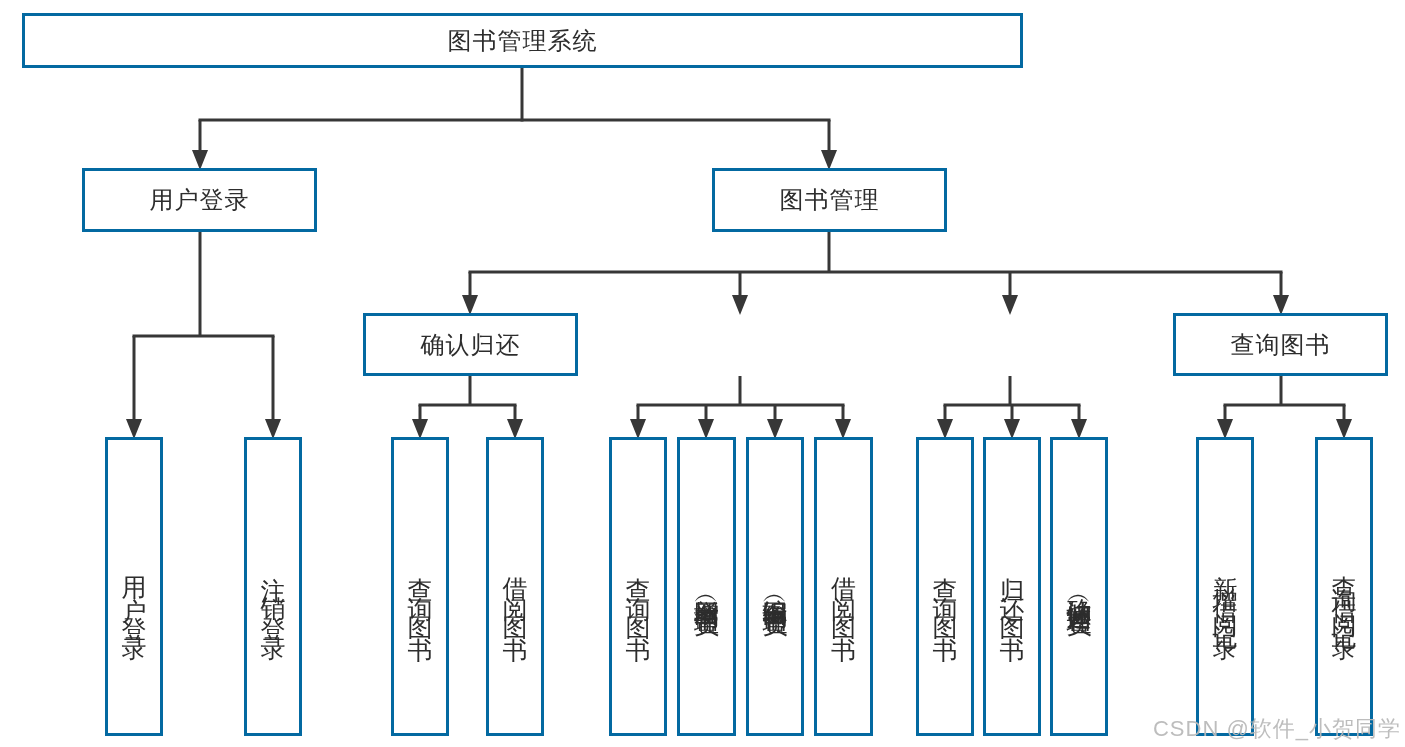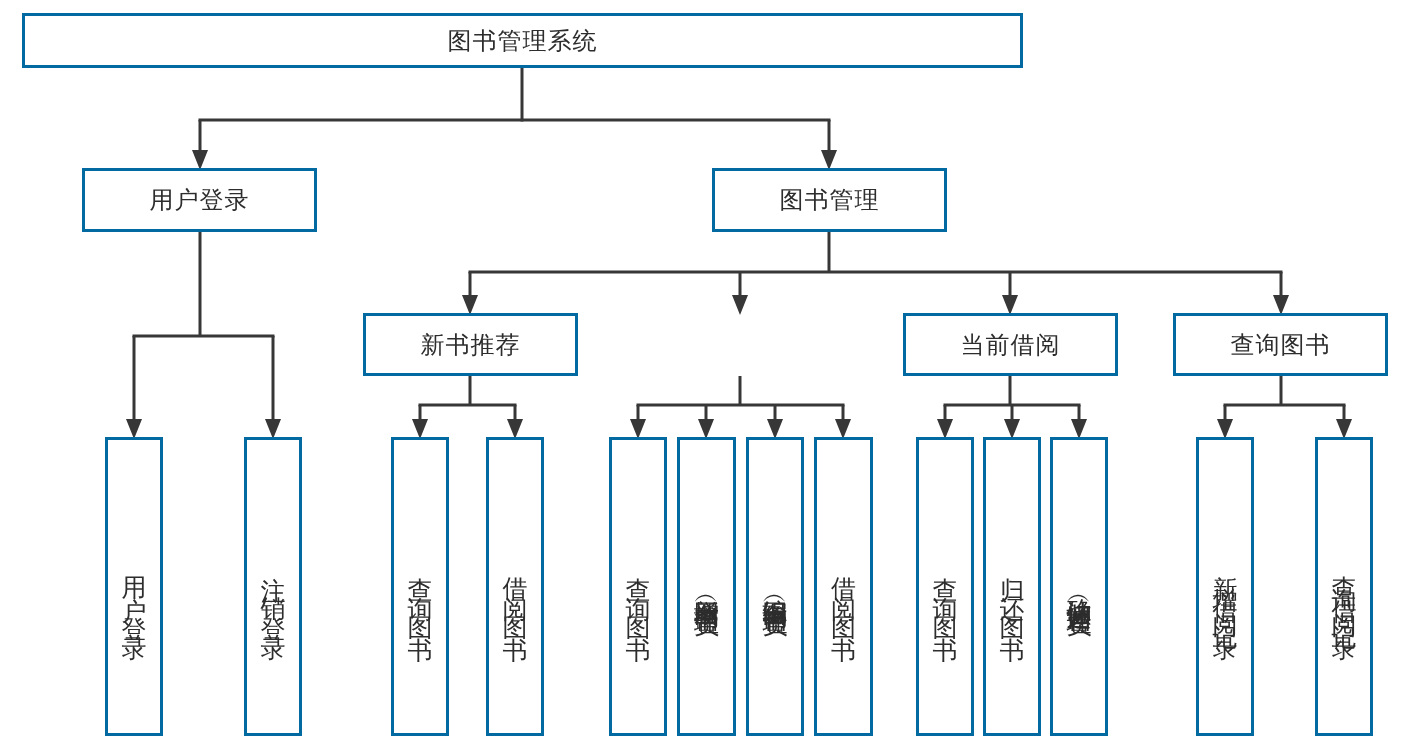--- a/index.html
+++ b/index.html
@@ -125,24 +125,21 @@
   </div>
 
   <div class="node" style="left:82px;top:168px;width:235px;height:64px">
     <span class="hlabel">用户登录</span>
   </div>
   <div class="node" style="left:712px;top:168px;width:235px;height:64px">
     <span class="hlabel">图书管理</span>
   </div>
 
   <div class="node" style="left:363px;top:313px;width:215px;height:63px">
-    <span class="hlabel">新书推荐</span>
-  </div>
-  <div class="node" style="left:903px;top:313px;width:215px;height:63px">
-    <span class="hlabel">当前借阅</span>
+    <span class="hlabel">确认归还</span>
   </div>
   <div class="node" style="left:1173px;top:313px;width:215px;height:63px">
     <span class="hlabel">查询图书</span>
   </div>
 
   <div class="node" style="left:105px;top:437px;width:58px;height:299px">
     <span class="v vs">用户登录</span>
   </div>
   <div class="node" style="left:244px;top:437px;width:58px;height:299px">
     <span class="v vs">注销登录</span>
@@ -178,14 +175,15 @@
     <span class="v vl">确认归还（管理员）</span>
   </div>
 
   <div class="node" style="left:1196px;top:437px;width:58px;height:299px">
     <span class="v vm">新增借阅记录</span>
   </div>
   <div class="node" style="left:1315px;top:437px;width:58px;height:299px">
     <span class="v vm">查询借阅记录</span>
   </div>
 
+  <div class="watermark">CSDN @软件_小贺同学</div>
 
 </div>
 
 </body></html>

